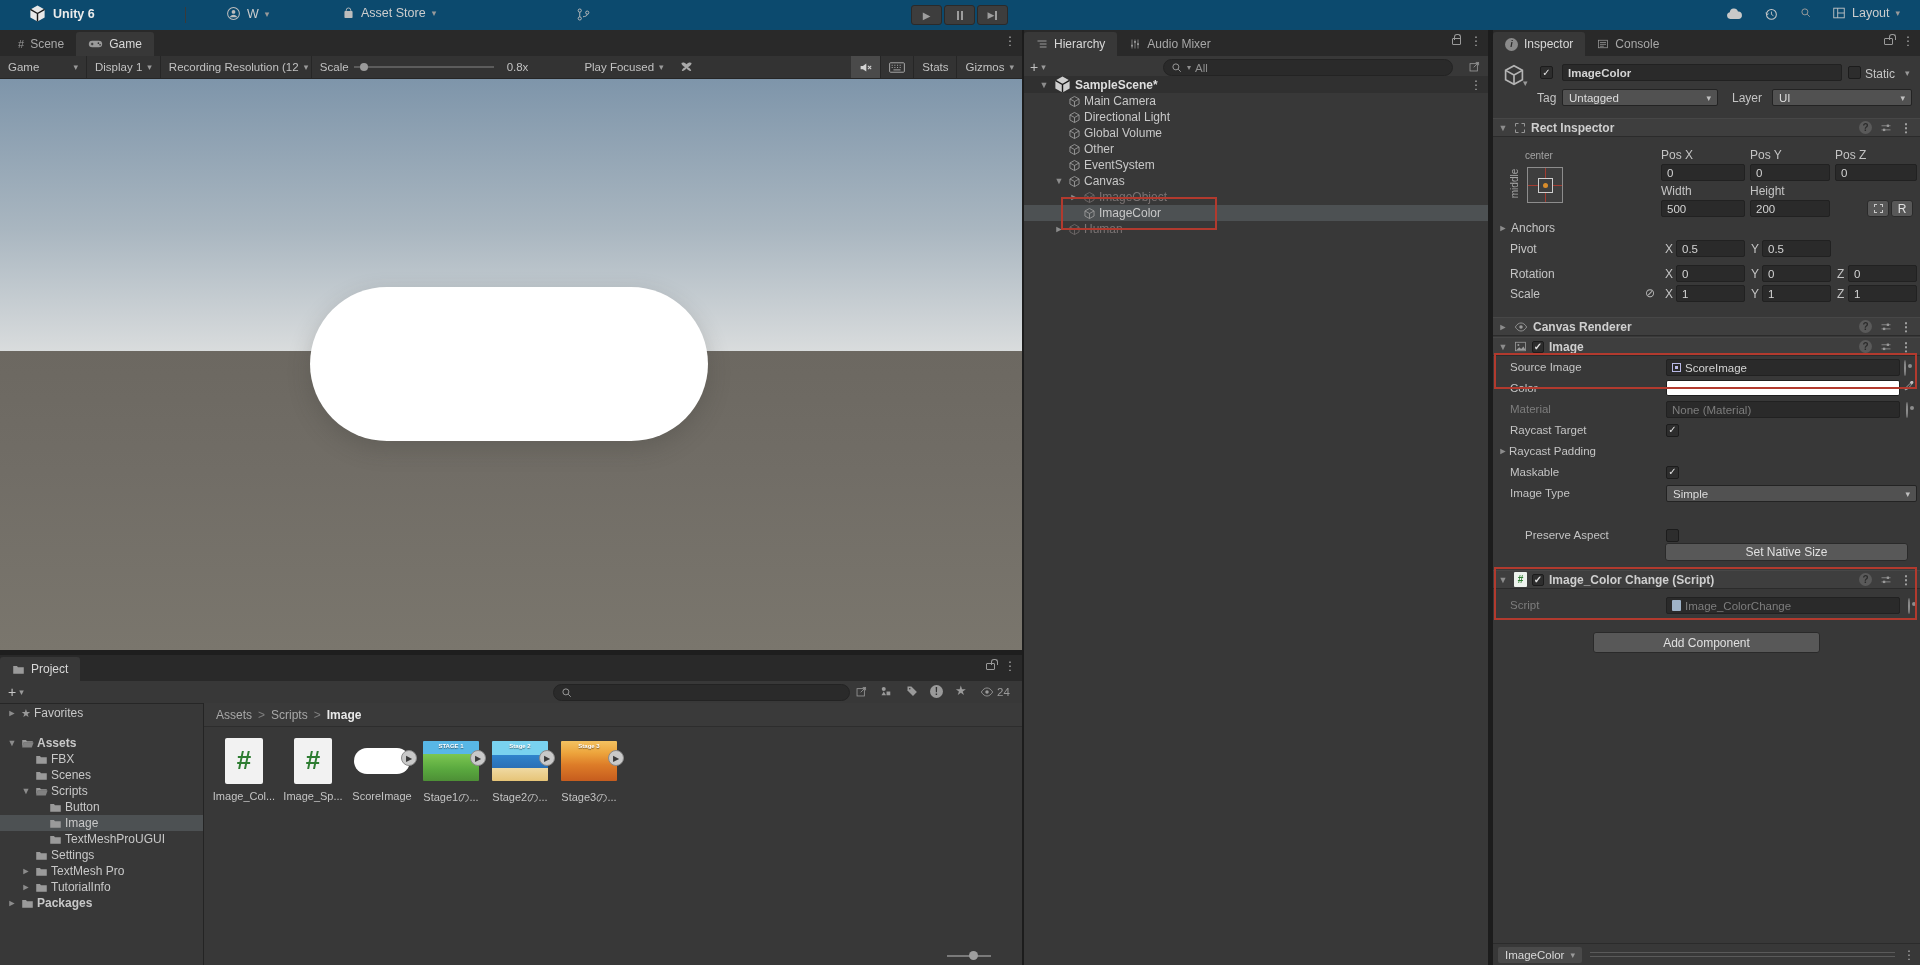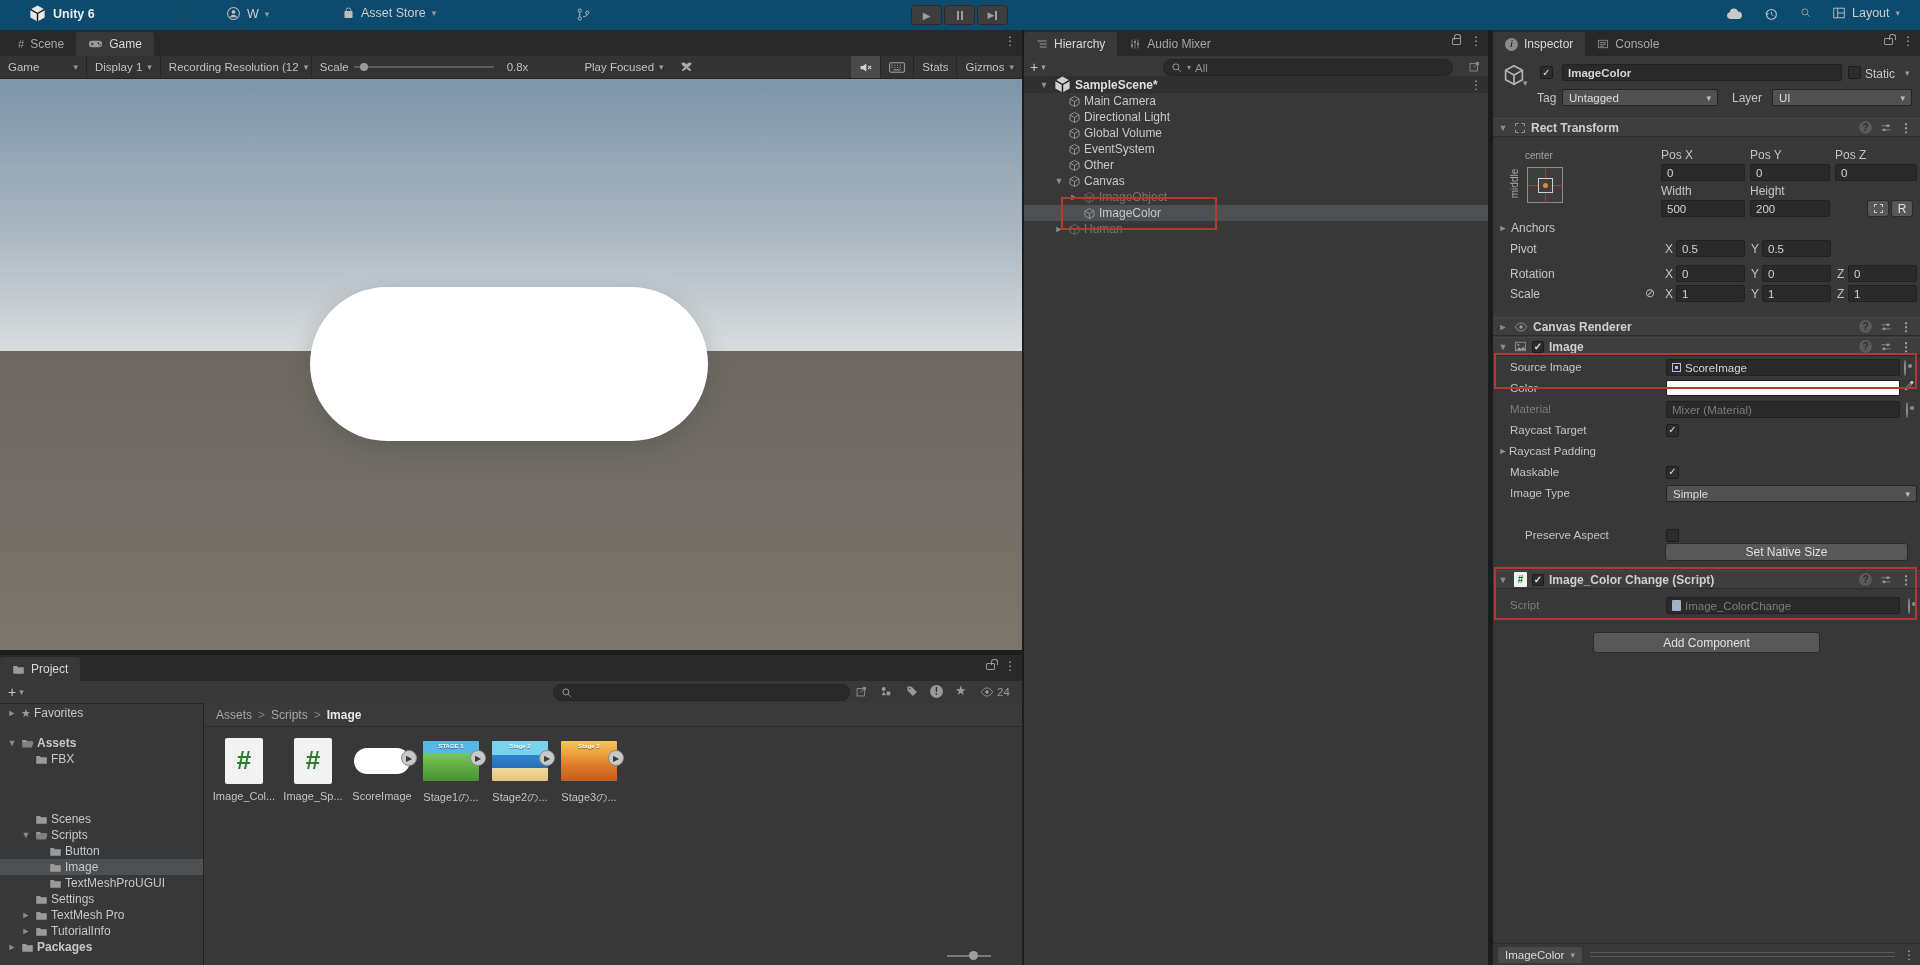--- a/index.html
+++ b/index.html
@@ -354,21 +354,21 @@
       </div>
       <div class="tree-row" style="padding-left: 20px;">
         <span class="arrow"></span>
         <span class="ic">
           <svg viewBox="0 0 16 16" width="13" height="13">
             <path d="M1.5 3.6h4.6l1.3 1.6h7.1v8H1.5Z" fill="#9a9a9a"></path>
           </svg>
         </span>
         <span class="lbl">FBX</span>
       </div>
-      <div class="tree-row" style="padding-left: 20px; margin-top: 44px;">
+      <div class="tree-row" style="padding-left: 20px;">
         <span class="arrow"></span>
         <span class="ic">
           <svg viewBox="0 0 16 16" width="13" height="13">
             <path d="M1.5 3.6h4.6l1.3 1.6h7.1v8H1.5Z" fill="#9a9a9a"></path>
           </svg>
         </span>
         <span class="lbl">Scenes</span>
       </div>
       <div class="tree-row" style="padding-left: 20px;">
         <span class="arrow">▼</span>
@@ -606,31 +606,31 @@
         <span class="lbl">Global Volume</span>
       </div>
       <div class="tree-row" style="padding-left: 29px;">
         <span class="arrow"></span>
         <span class="ic">
           <svg viewBox="0 0 16 16" width="13" height="13">
             <path d="M8 1.8 13.6 4.9 13.6 11.1 8 14.2 2.4 11.1 2.4 4.9Z" fill="none" stroke="#9a9a9a" stroke-width="1.1"></path>
             <path d="M2.4 4.9 8 8 13.6 4.9M8 8V14.2" fill="none" stroke="#9a9a9a" stroke-width="1.1"></path>
           </svg>
         </span>
-        <span class="lbl">EventSystem</span>
+        <span class="lbl">Other</span>
       </div>
       <div class="tree-row" style="padding-left: 29px;">
         <span class="arrow"></span>
         <span class="ic">
           <svg viewBox="0 0 16 16" width="13" height="13">
             <path d="M8 1.8 13.6 4.9 13.6 11.1 8 14.2 2.4 11.1 2.4 4.9Z" fill="none" stroke="#9a9a9a" stroke-width="1.1"></path>
             <path d="M2.4 4.9 8 8 13.6 4.9M8 8V14.2" fill="none" stroke="#9a9a9a" stroke-width="1.1"></path>
           </svg>
         </span>
-        <span class="lbl">Other</span>
+        <span class="lbl">EventSystem</span>
       </div>
       <div class="tree-row" style="padding-left: 29px;">
         <span class="arrow">▼</span>
         <span class="ic">
           <svg viewBox="0 0 16 16" width="13" height="13">
             <path d="M8 1.8 13.6 4.9 13.6 11.1 8 14.2 2.4 11.1 2.4 4.9Z" fill="none" stroke="#9a9a9a" stroke-width="1.1"></path>
             <path d="M2.4 4.9 8 8 13.6 4.9M8 8V14.2" fill="none" stroke="#9a9a9a" stroke-width="1.1"></path>
           </svg>
         </span>
         <span class="lbl">Canvas</span>
@@ -723,21 +723,21 @@
   </div>
 
   
   <div class="comp-head" style="top:88px;">
     <span class="arrow">▼</span>
     <span class="ic" id="rt-icon">
         <svg viewBox="0 0 16 16" width="12" height="12">
           <path d="M6 2H2v4M10 2h4v4M6 14H2v-4M10 14h4v-4" fill="none" stroke="#9a9a9a" stroke-width="1.3"></path>
         </svg>
       </span>
-    <span>Rect Transform</span>
+    <span>Rect Inspector</span>
     <span class="head-right">
       <span class="qhelp">?</span>
       <span class="ic" id="preset1">
           <svg viewBox="0 0 16 16" width="12" height="12">
             <path d="M2 5h12M2 10.5h12" stroke="#9a9a9a"></path>
             <rect x="9" y="3.4" width="3" height="3.2" fill="#9a9a9a"></rect>
             <rect x="4" y="8.9" width="3" height="3.2" fill="#9a9a9a"></rect>
           </svg>
         </span>
       <span class="kebab">⋮</span>
@@ -886,21 +886,21 @@
   <div class="abs ic" style="left:410px;top:350px;" id="dropper-icon">
       <svg viewBox="0 0 16 16" width="12" height="12">
         <path d="M2.8 13.2l.9-2.8 5.8-5.8 1.9 1.9-5.8 5.8Z" fill="none" stroke="#c0c0c0"></path>
         <path d="M9 3.2l1.4-1.4c.8-.8 2.1-.8 2.9 0s.8 2.1 0 2.9L11.9 6Z" fill="#c0c0c0"></path>
       </svg>
     </div>
   <div class="irow" style="top:370px;">
     <span class="ilab dim">Material</span>
   </div>
   <div class="fld abs dim" style="left:173px;top:371px;width:234px;">
-    <span>Mixer (Material)</span>
+    <span>None (Material)</span>
   </div>
   <span class="picker abs" style="left:411px;top:373px;"></span>
   <div class="irow" style="top:391px;">
     <span class="ilab">Raycast Target</span>
     <span class="cb" style="margin-left:17px;">
         <span>✓</span>
       </span>
   </div>
   <div class="irow" style="top:412px;">
     <span class="arrow" style="margin-left:4px;">►</span>

